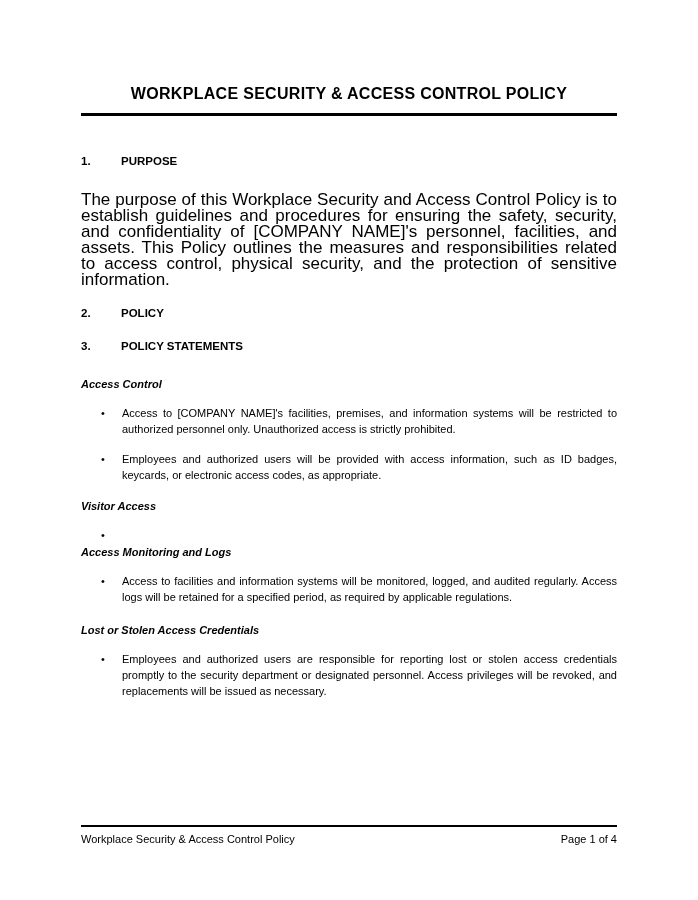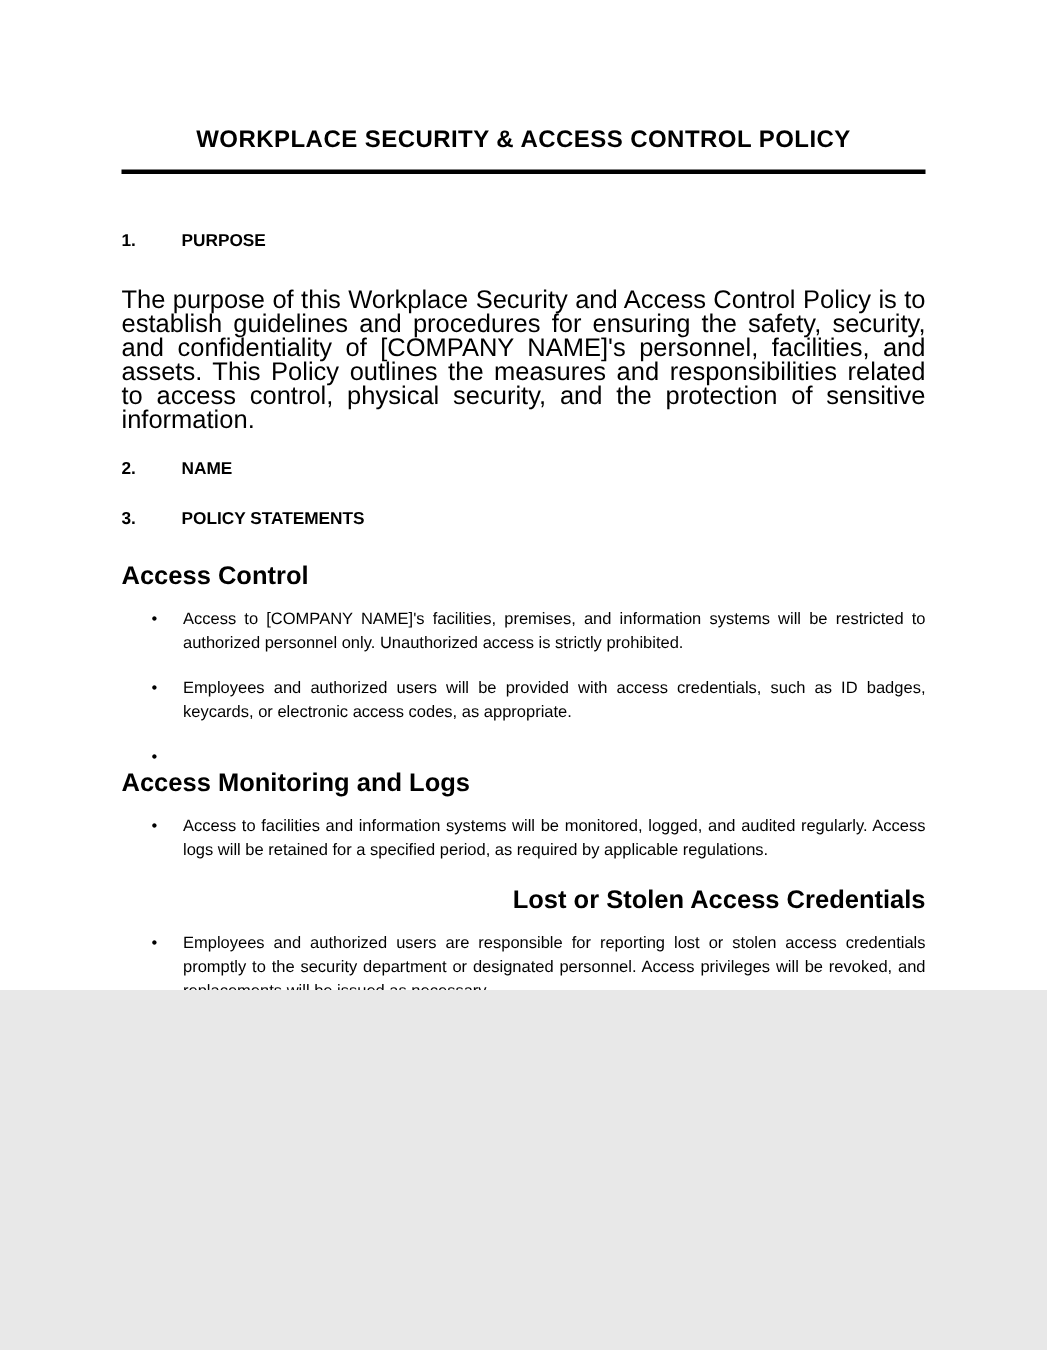--- a/index.html
+++ b/index.html
@@ -1,20 +1,20 @@
 <!DOCTYPE html>
 <html><head>
 <meta charset="utf-8">
 <style>
   * { margin: 0; padding: 0; box-sizing: border-box; }
   html, body { background: #e8e8e8; }
   .page {
     position: relative;
     width: 698px;
-    height: 660px;
+    height: 900px;
     margin: 0 auto;
     background: #ffffff;
     font-family: "Liberation Sans", "DejaVu Sans", sans-serif;
     color: #000000;
     overflow: hidden;
   }
   .content {
     padding: 0 81px;
   }
   .doc-title {
@@ -39,28 +39,29 @@
   .sec-head-1 { margin-top: 38px; }
   .sec-head-2 { margin-top: 18px; }
   .sec-head-3 { margin-top: 19px; }
   .body-par {
     margin-top: 24px;
     font-size: 17px;
     line-height: 16px;
     text-align: justify;
   }
   .sub-head {
-    font-size: 17px;
+    font-size: 11px;
     font-weight: bold;
     line-height: 14px;
+    font-style: italic;
   }
   .sub-0 { margin-top: 24px; }
   .sub-1 { margin-top: 16px; }
   .sub-2 { margin-top: 32px; }
-  .sub-3 { margin-top: 18px; text-align: right; }
+  .sub-3 { margin-top: 18px; }
   ul.bullets { list-style: none; }
   ul.bullets li {
     position: relative;
     margin-top: 14px;
     padding-left: 41px;
     font-size: 11px;
     line-height: 16px;
     text-align: justify;
   }
   ul.bullets li .bullet-marker {
@@ -95,45 +96,46 @@
       <div class="sec-head sec-head-1">
         <span class="sec-num">1.</span>
         <span class="sec-title">PURPOSE</span>
       </div>
       <p class="body-par">The purpose of this Workplace Security and Access Control Policy is to establish guidelines and procedures for ensuring the safety, security, and confidentiality of [COMPANY NAME]'s personnel, facilities, and assets. This Policy outlines the measures and responsibilities related to access control, physical security, and the protection of sensitive information.</p>
     </div>
 
     <div class="section">
       <div class="sec-head sec-head-2">
         <span class="sec-num">2.</span>
-        <span class="sec-title">NAME</span>
+        <span class="sec-title">POLICY</span>
       </div>
     </div>
 
     <div class="section">
       <div class="sec-head sec-head-3">
         <span class="sec-num">3.</span>
         <span class="sec-title">POLICY STATEMENTS</span>
       </div>
 
       <div>
         <h3 class="sub-head sub-0">Access Control</h3>
         <ul class="bullets">
           <li>
             <span class="bullet-marker">•</span>
             <span>Access to [COMPANY NAME]'s facilities, premises, and information systems will be restricted to authorized personnel only. Unauthorized access is strictly prohibited.</span>
           </li>
           <li>
             <span class="bullet-marker">•</span>
-            <span>Employees and authorized users will be provided with access credentials, such as ID badges, keycards, or electronic access codes, as appropriate.</span>
+            <span>Employees and authorized users will be provided with access information, such as ID badges, keycards, or electronic access codes, as appropriate.</span>
           </li>
         </ul>
       </div>
 
       <div>
+        <h3 class="sub-head sub-1">Visitor Access</h3>
         <ul class="bullets">
           <li>
             <span class="bullet-marker">•</span>
           </li>
         </ul>
       </div>
 
       <div>
         <h3 class="sub-head sub-2">Access Monitoring and Logs</h3>
         <ul class="bullets">

